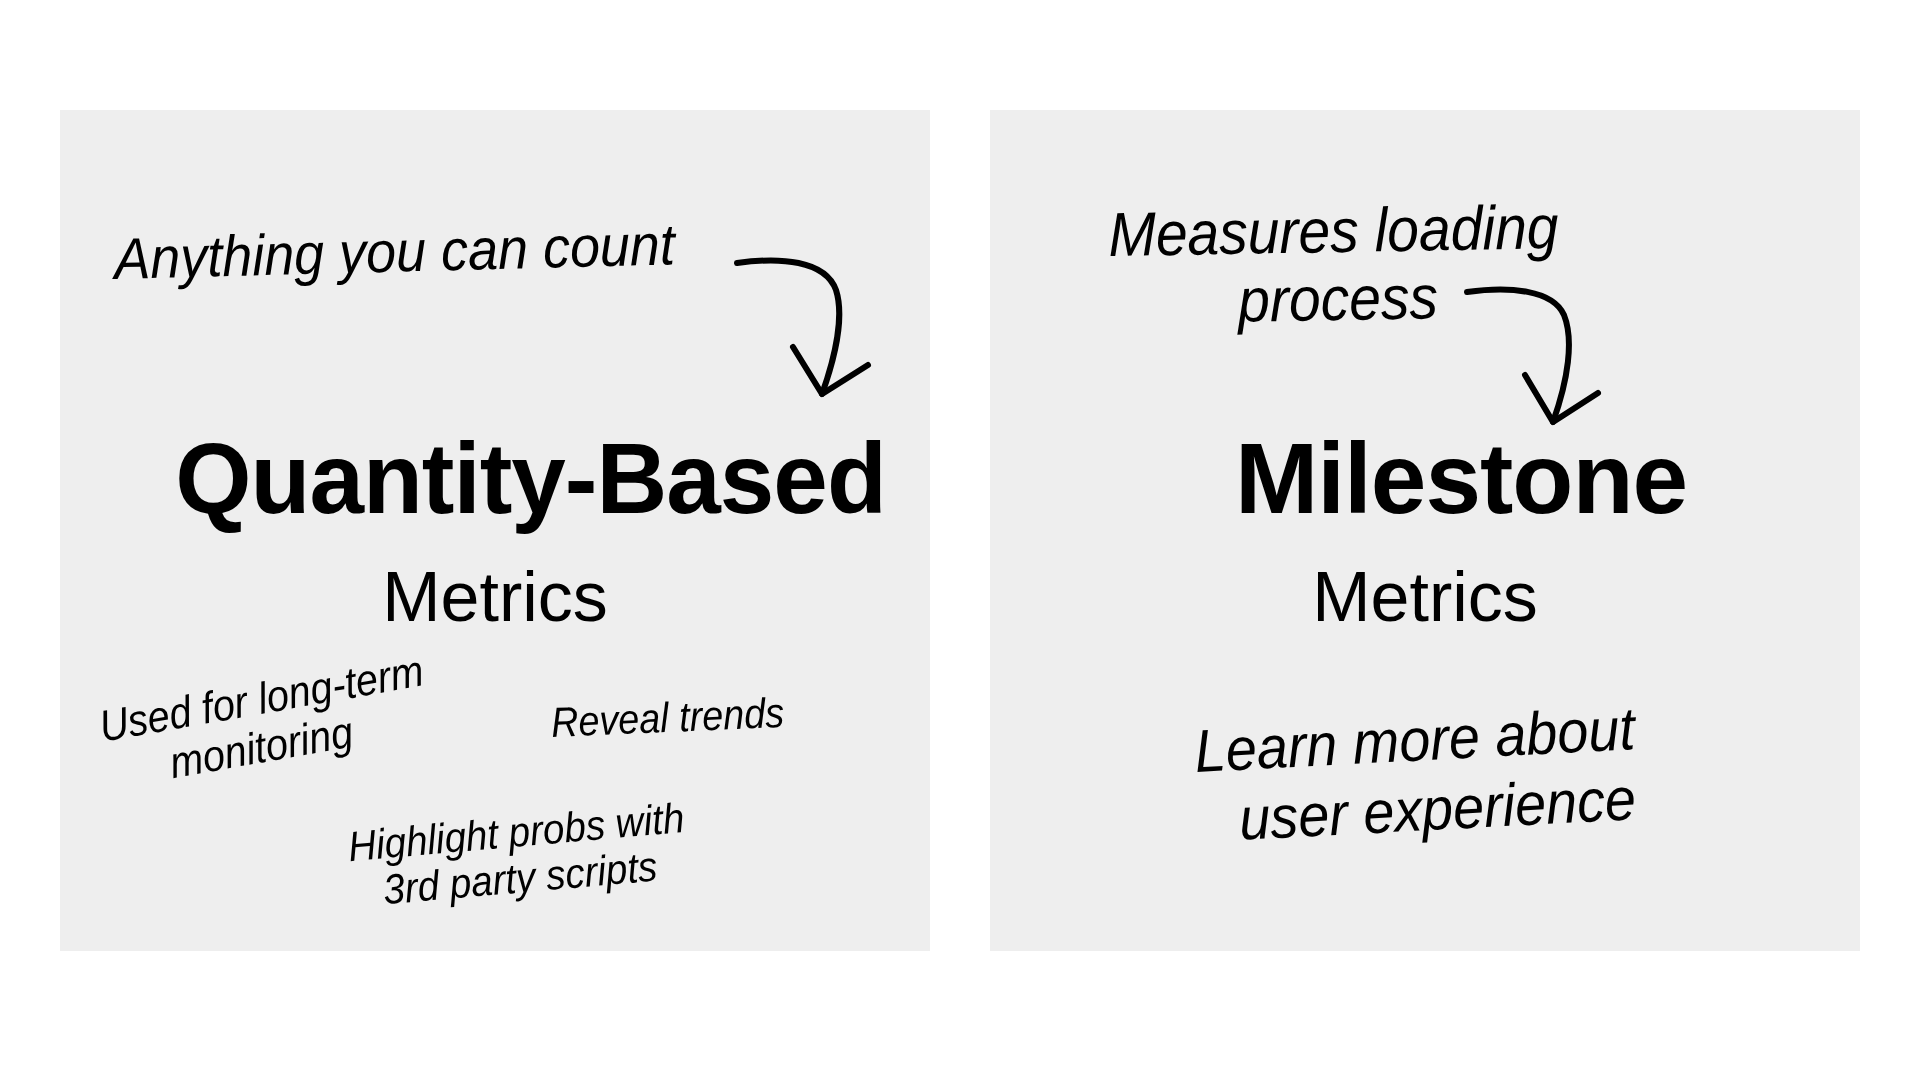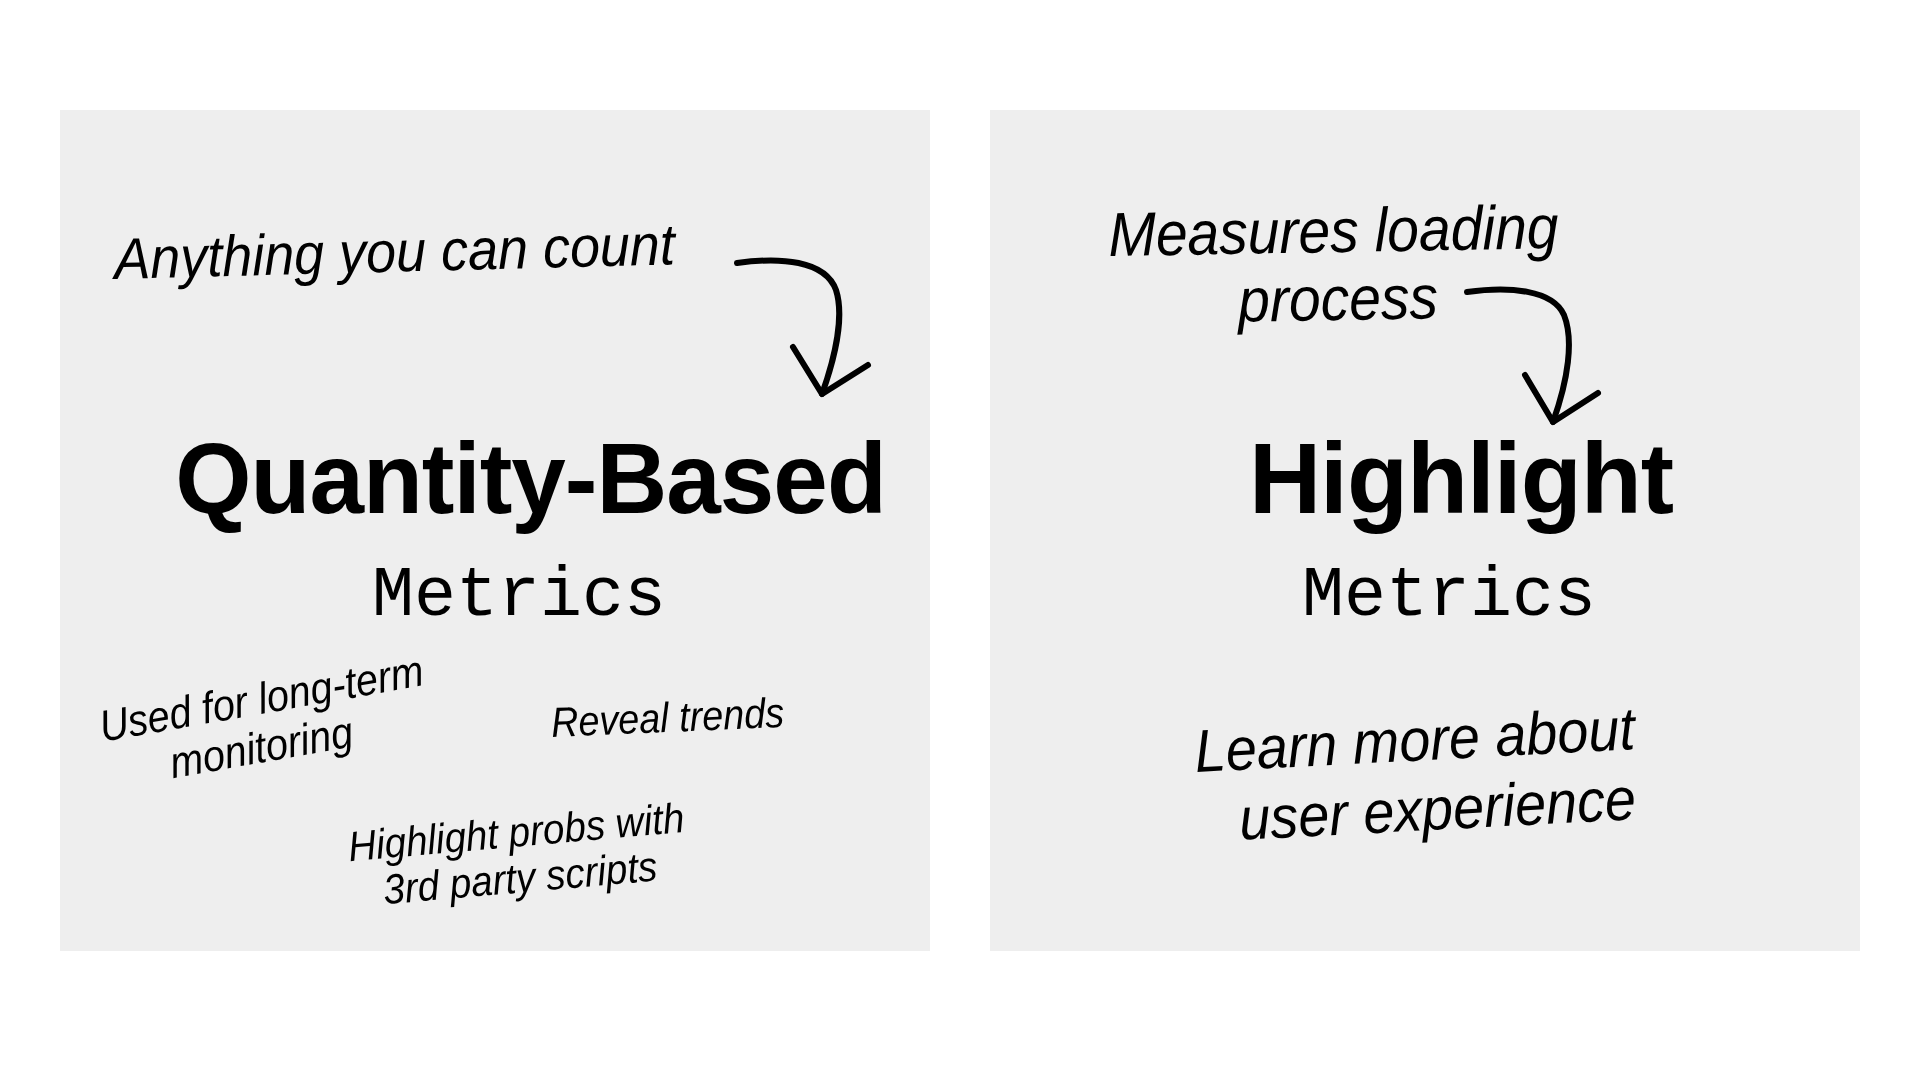--- a/index.html
+++ b/index.html
@@ -37,29 +37,28 @@
     letter-spacing: -1px;
     white-space: nowrap;
     padding-left: 36px;
   }
   .title span {
     display: inline-block;
     transform-origin: center center;
   }
   .subtitle {
     position: absolute;
-    left: 8px;
+    left: 0;
     width: 870px;
     text-align: center;
-    font-family: Liberation Mono, monospace;
+    font-family: Liberation Sans, sans-serif;
     font-weight: 200;
     font-size: 70px;
     line-height: 1;
     white-space: nowrap;
-    padding-left: 16px;
   }
   .subtitle span {
     display: inline-block;
     -webkit-text-stroke: 0px;
     font-weight: normal;
     transform-origin: center center;
   }
 
   .note {
     position: absolute;
@@ -126,21 +125,21 @@
     <span class="line">Measures loading</span>
     <span class="line" style="padding-left:140px; margin-top:6px;">process</span>
   </div>
 
   <svg class="arrow" width="870" height="841">
     <path d="M 477 182 C 520 176, 563 180, 574 205 C 584 230, 578 270, 563 312" fill="none" stroke="#000" stroke-width="6" stroke-linecap="round"></path>
     <path d="M 535 265 L 563 312 L 608 283" fill="none" stroke="#000" stroke-width="6" stroke-linecap="round" stroke-linejoin="round"></path>
   </svg>
 
   <div class="title" style="top:318px;">
-    <span>Highlight</span>
+    <span>Milestone</span>
   </div>
 
   <div class="subtitle" style="top:452px;">
     <span>Metrics</span>
   </div>
 
   <div class="note" style="left:210px; top:612px; font-size:60px; transform: rotate(-3deg) scaleX(0.93);">
     <span class="line">Learn more about</span>
     <span class="line" style="padding-left:44px; margin-top:10px;">user experience</span>
   </div>

